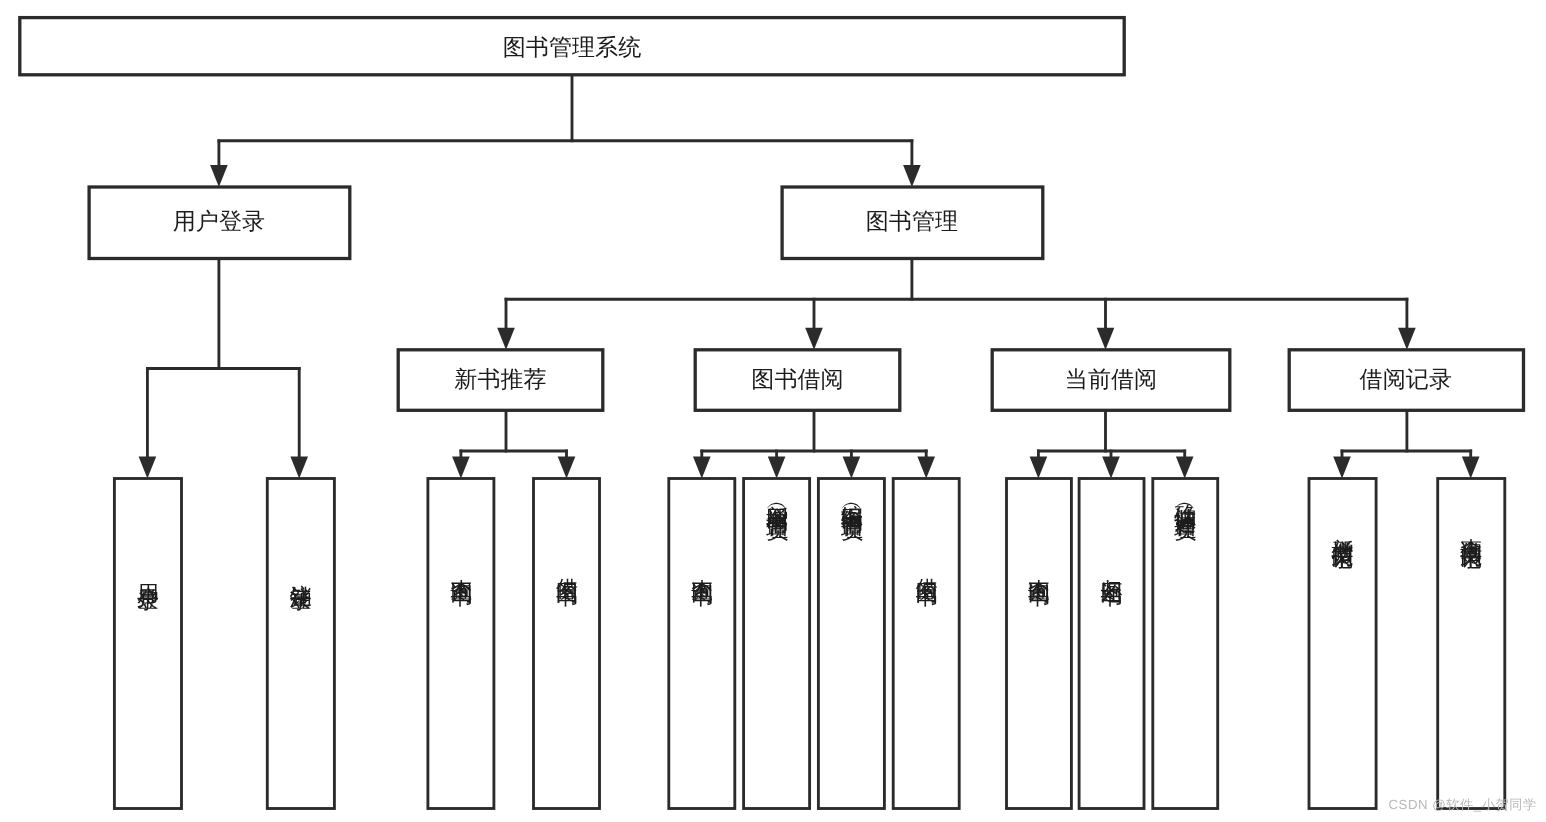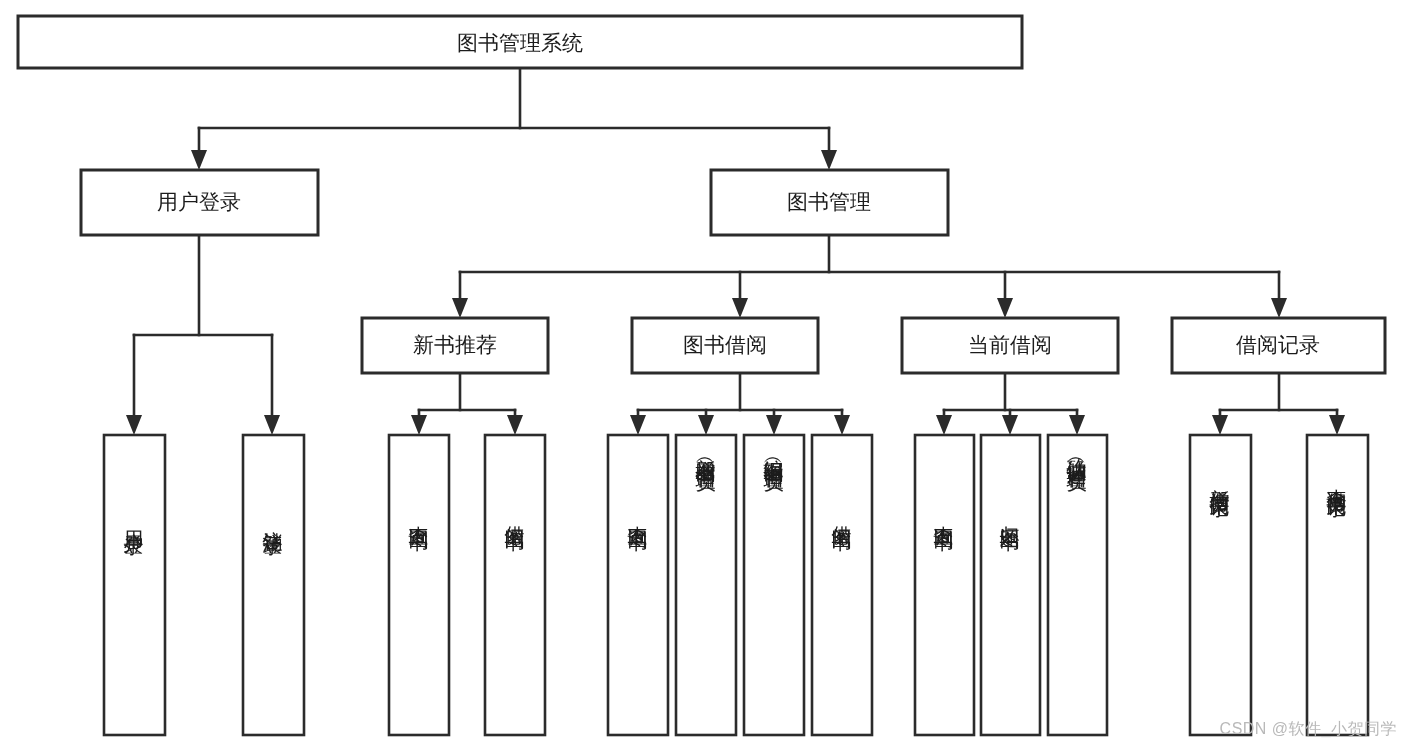--- a/index.html
+++ b/index.html
@@ -55,21 +55,21 @@
     text-orientation: upright;
     letter-spacing: 2px;
     text-anchor: start;
     dominant-baseline: auto;
   }
   .watermark {
     position: absolute;
     right: 8px;
     bottom: 7px;
     font-family: "Liberation Sans", "DejaVu Sans", sans-serif;
-    font-size: 16px;
+    font-size: 12px;
     color: #b9b9b9;
     white-space: nowrap;
     letter-spacing: 0.5px;
     pointer-events: none;
   }
 </style>
 </head>
 <body>
 
 <div id="stage">

